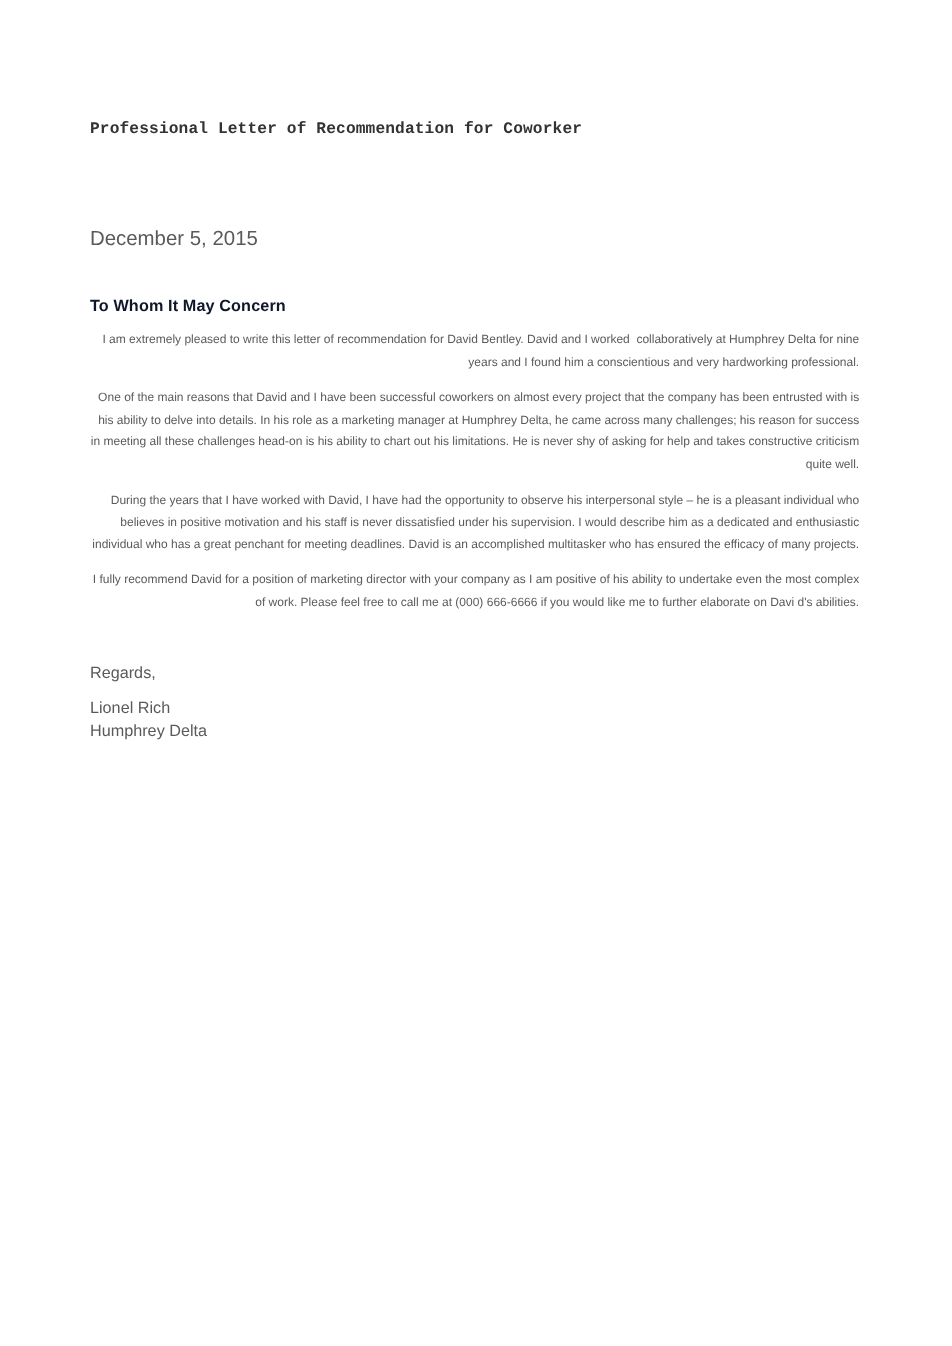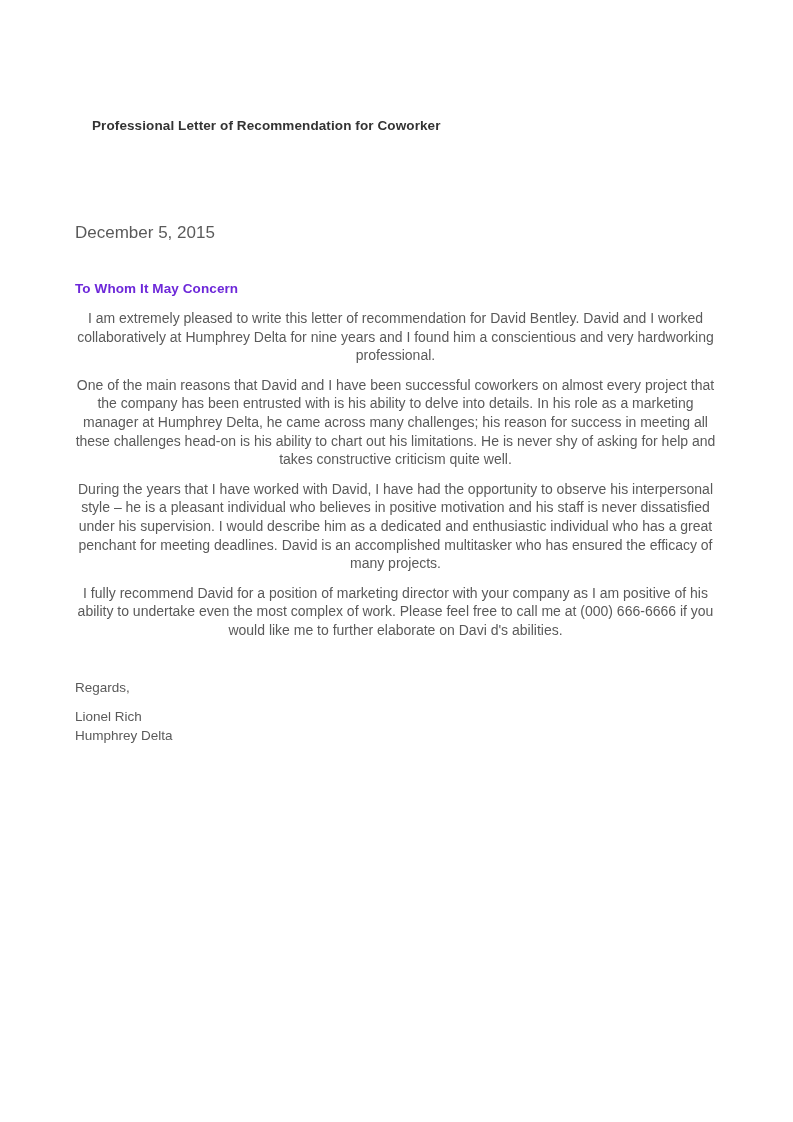--- a/index.html
+++ b/index.html
@@ -25,46 +25,47 @@
     left: 75px;
     top: 100px;
     width: 641px;
   }
   .doc-title {
     font-size: 13.5px;
     font-weight: bold;
     color: #333333;
     letter-spacing: 0.1px;
     line-height: 18px;
-    margin: 17px;
+    margin: 0;
+    font-family: Liberation Mono, monospace;
   }
   .date-line {
     font-size: 17px;
     color: #5a5a5a;
     line-height: 18px;
     margin: 0;
     padding-top: 72px;
   }
   .salutation {
     font-size: 13.5px;
     font-weight: bold;
-    color: #6d28d9;
+    color: #0f172a;
     letter-spacing: 0.1px;
     line-height: 18px;
     margin: 0;
     padding-top: 38px;
   }
   .para {
-    font-size: 14px;
+    font-size: 10px;
     color: #5a5a5a;
     line-height: 18.6px;
     margin: 0;
     padding-top: 11px;
     white-space: pre-wrap;
-    text-align: center;
+    text-align: right;
   }
   .para:first-of-type {
     padding-top: 9px;
   }
   .closing {
     font-size: 13.5px;
     color: #5a5a5a;
     line-height: 18.6px;
     margin: 0;
     padding-top: 39px;

